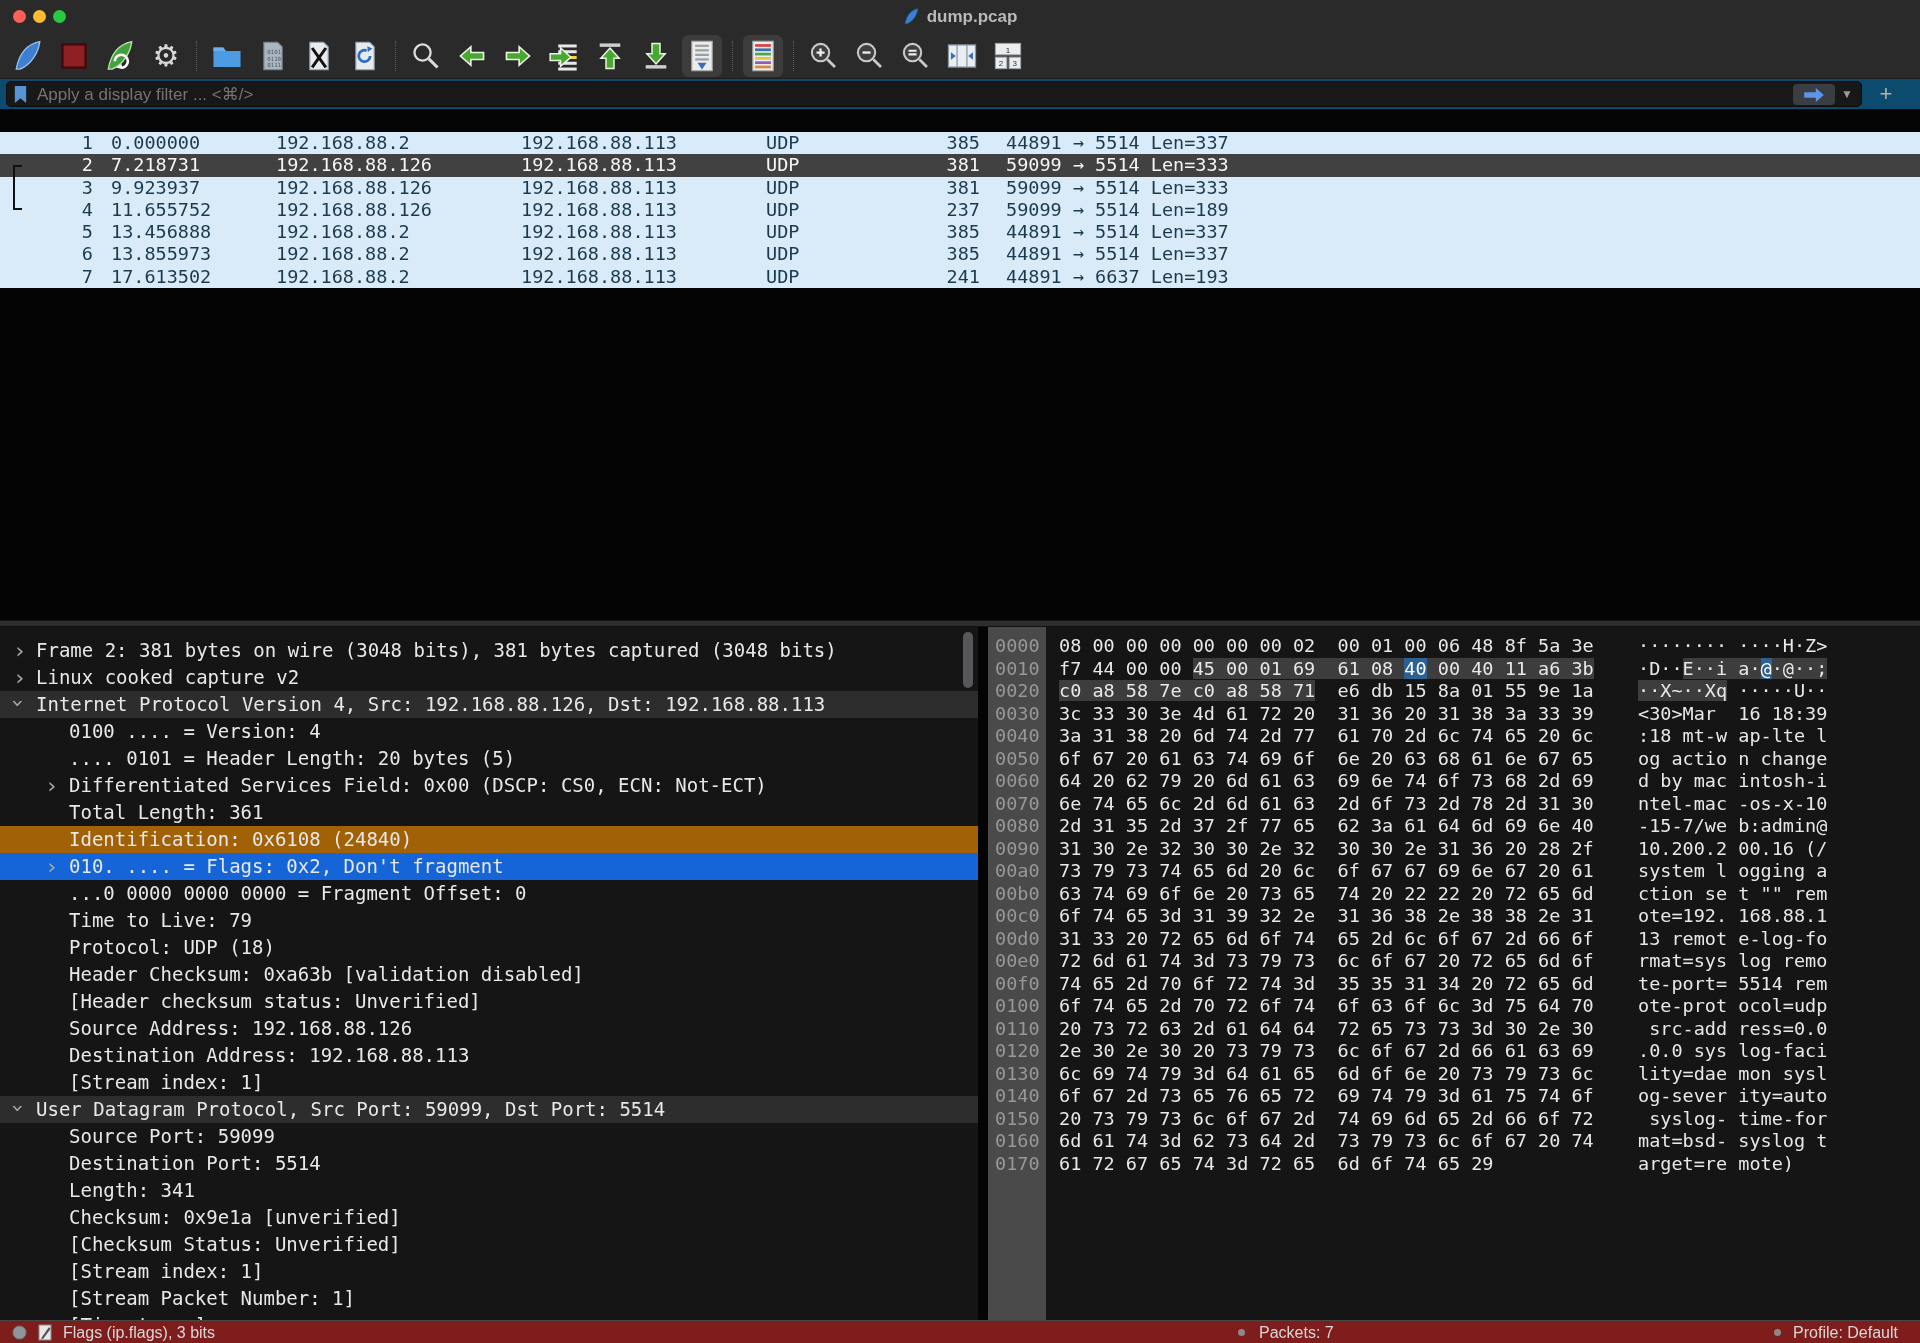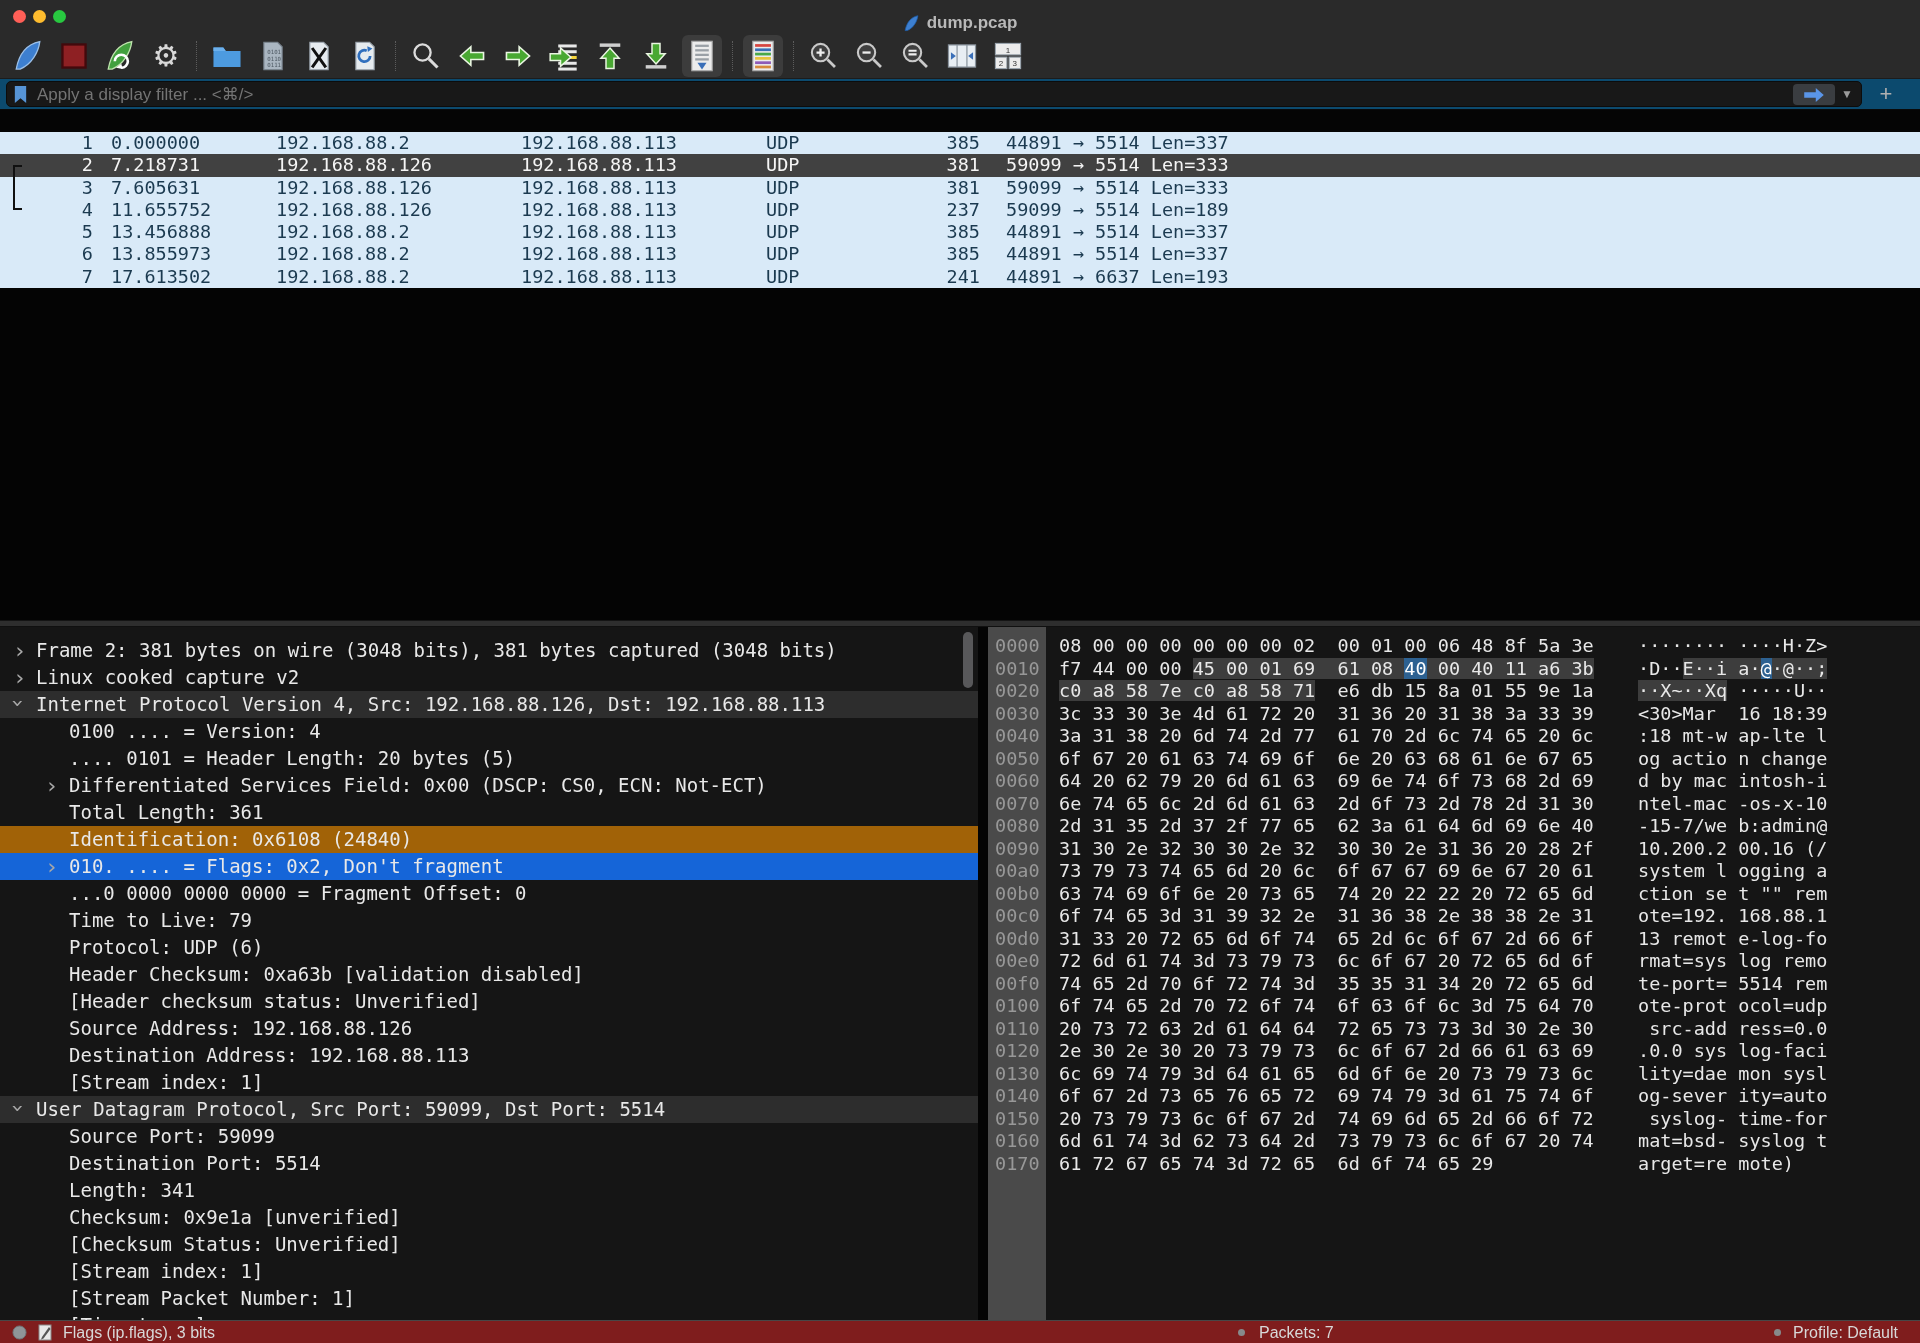--- a/index.html
+++ b/index.html
@@ -6,21 +6,21 @@
   html,body { width:1920px; height:1343px; background:#000; }
   .app { position:absolute; width:1920px; height:1343px; background:#050505; overflow:hidden;
          font-family:"Liberation Sans", sans-serif; }
   .mono { font-family:"DejaVu Sans Mono", monospace; }
 
   
   .titlebar { position:absolute; left:0; top:0; width:1920px; height:33px; background:#2a2a2a; }
   .traffic { position:absolute; left:13px; top:10px; display:flex; gap:7px; }
   .tl { width:13px; height:13px; border-radius:50%; }
   .tl.red { background:#ff5f57; } .tl.yellow { background:#febc2e; } .tl.green { background:#28c840; }
-  .title-wrap { position:absolute; left:0; right:0; top:0; height:33px; display:flex; align-items:flex-end; justify-content:center; gap:7px; }
+  .title-wrap { position:absolute; left:0; right:0; top:0; height:33px; display:flex; align-items:center; justify-content:center; gap:7px; }
   .title-text { color:#b9b9b9; font-size:17px; font-weight:bold; }
 
   
   .toolbar { position:absolute; left:0; top:33px; width:1920px; height:46px; background:#2a2a2a;
              display:flex; align-items:center; padding-left:8px; border-bottom:1px solid #1c1c1c; }
   .tb-item { width:40px; height:42px; display:flex; align-items:center; justify-content:center; flex:0 0 auto; margin-right:6px; }
   .tb-item.pressed { background:#3c3c3c; border-radius:6px; }
   .tb-sep { width:1px; height:30px; border-left:1px dotted #5c5c5c; margin:0 10px 0 4px; flex:0 0 auto; }
   .gear-glyph { font-family:"DejaVu Sans", sans-serif; font-size:30px; color:#d8d8d8; line-height:1; }
 
@@ -303,21 +303,21 @@
         <div class="pr-cell pr-no" style="width: 106px;">2</div>
         <div class="pr-cell" style="width: 165px;">7.218731</div>
         <div class="pr-cell" style="width: 245px;">192.168.88.126</div>
         <div class="pr-cell" style="width: 245px;">192.168.88.113</div>
         <div class="pr-cell" style="width: 168px;">UDP</div>
         <div class="pr-cell pr-len" style="width: 65px;">381</div>
         <div class="pr-cell" style="width: auto; flex: 1 1 auto; padding-left: 12px;">59099 → 5514  Len=333</div>
       </div>
       <div class="pkt-row">
         <div class="pr-cell pr-no" style="width: 106px;">3</div>
-        <div class="pr-cell" style="width: 165px;">7.605631</div>
+        <div class="pr-cell" style="width: 165px;">9.923937</div>
         <div class="pr-cell" style="width: 245px;">192.168.88.126</div>
         <div class="pr-cell" style="width: 245px;">192.168.88.113</div>
         <div class="pr-cell" style="width: 168px;">UDP</div>
         <div class="pr-cell pr-len" style="width: 65px;">381</div>
         <div class="pr-cell" style="width: auto; flex: 1 1 auto; padding-left: 12px;">59099 → 5514  Len=333</div>
       </div>
       <div class="pkt-row">
         <div class="pr-cell pr-no" style="width: 106px;">4</div>
         <div class="pr-cell" style="width: 165px;">11.655752</div>
         <div class="pr-cell" style="width: 245px;">192.168.88.126</div>
@@ -392,21 +392,21 @@
         <span class="chev lvl1">›</span>
         <span class="det-txt lvl1">010. .... = Flags: 0x2, Don't fragment</span>
       </div>
       <div class="det-row">
         <span class="det-txt lvl1">...0 0000 0000 0000 = Fragment Offset: 0</span>
       </div>
       <div class="det-row">
         <span class="det-txt lvl1">Time to Live: 79</span>
       </div>
       <div class="det-row">
-        <span class="det-txt lvl1">Protocol: UDP (6)</span>
+        <span class="det-txt lvl1">Protocol: UDP (18)</span>
       </div>
       <div class="det-row">
         <span class="det-txt lvl1">Header Checksum: 0xa63b [validation disabled]</span>
       </div>
       <div class="det-row">
         <span class="det-txt lvl1">[Header checksum status: Unverified]</span>
       </div>
       <div class="det-row">
         <span class="det-txt lvl1">Source Address: 192.168.88.126</span>
       </div>

